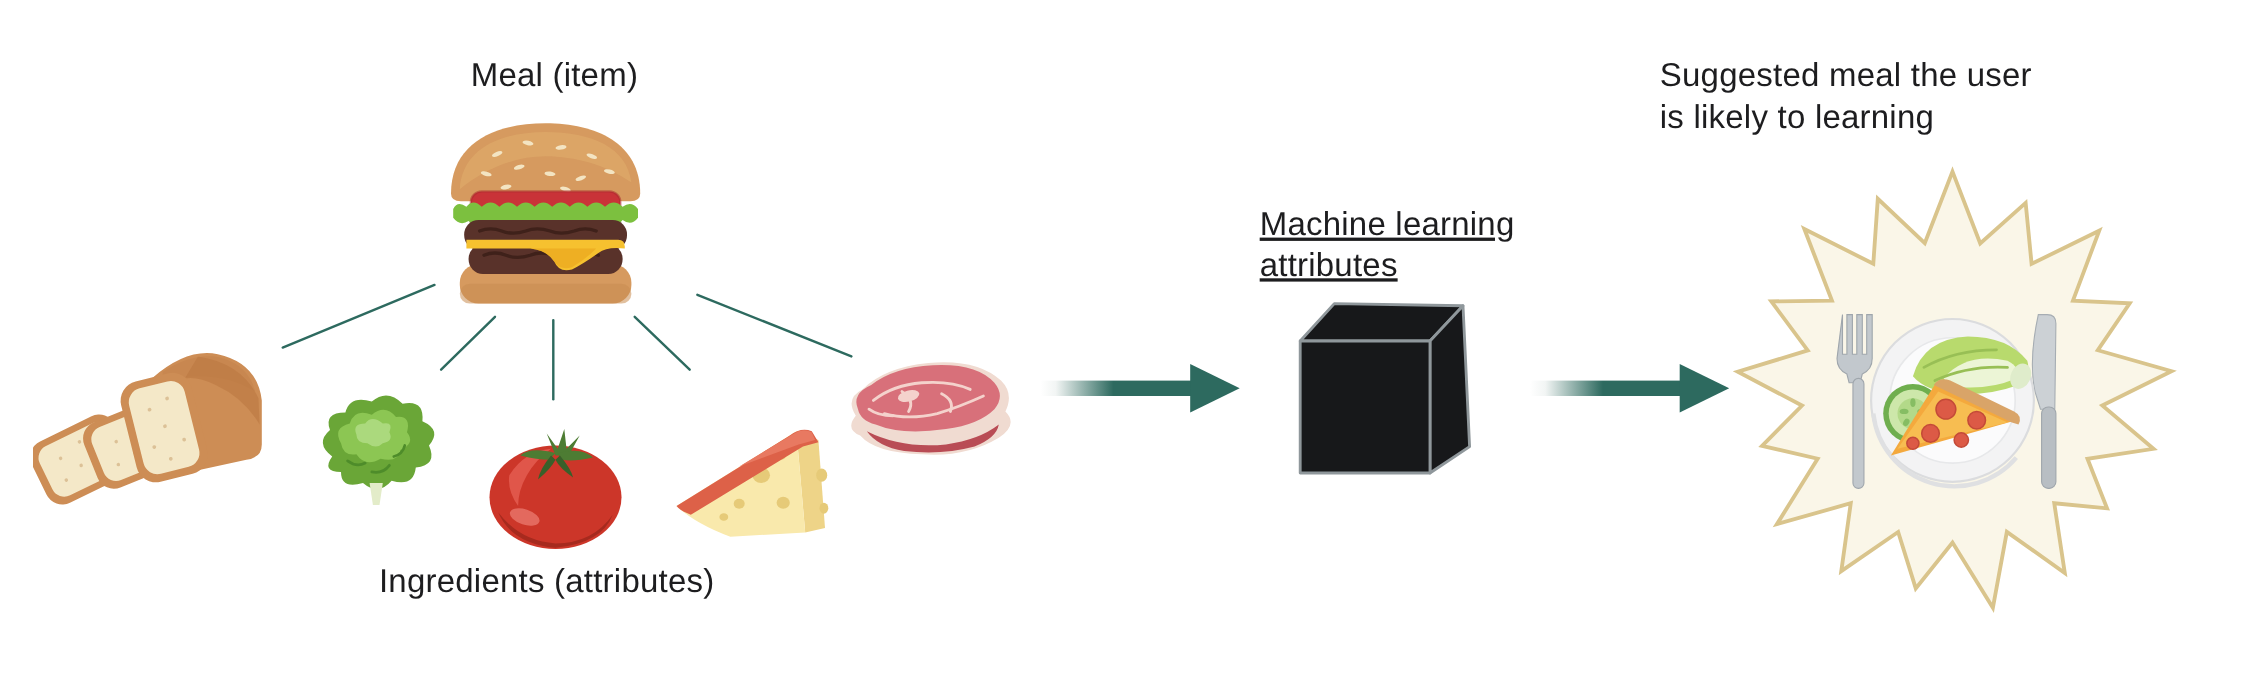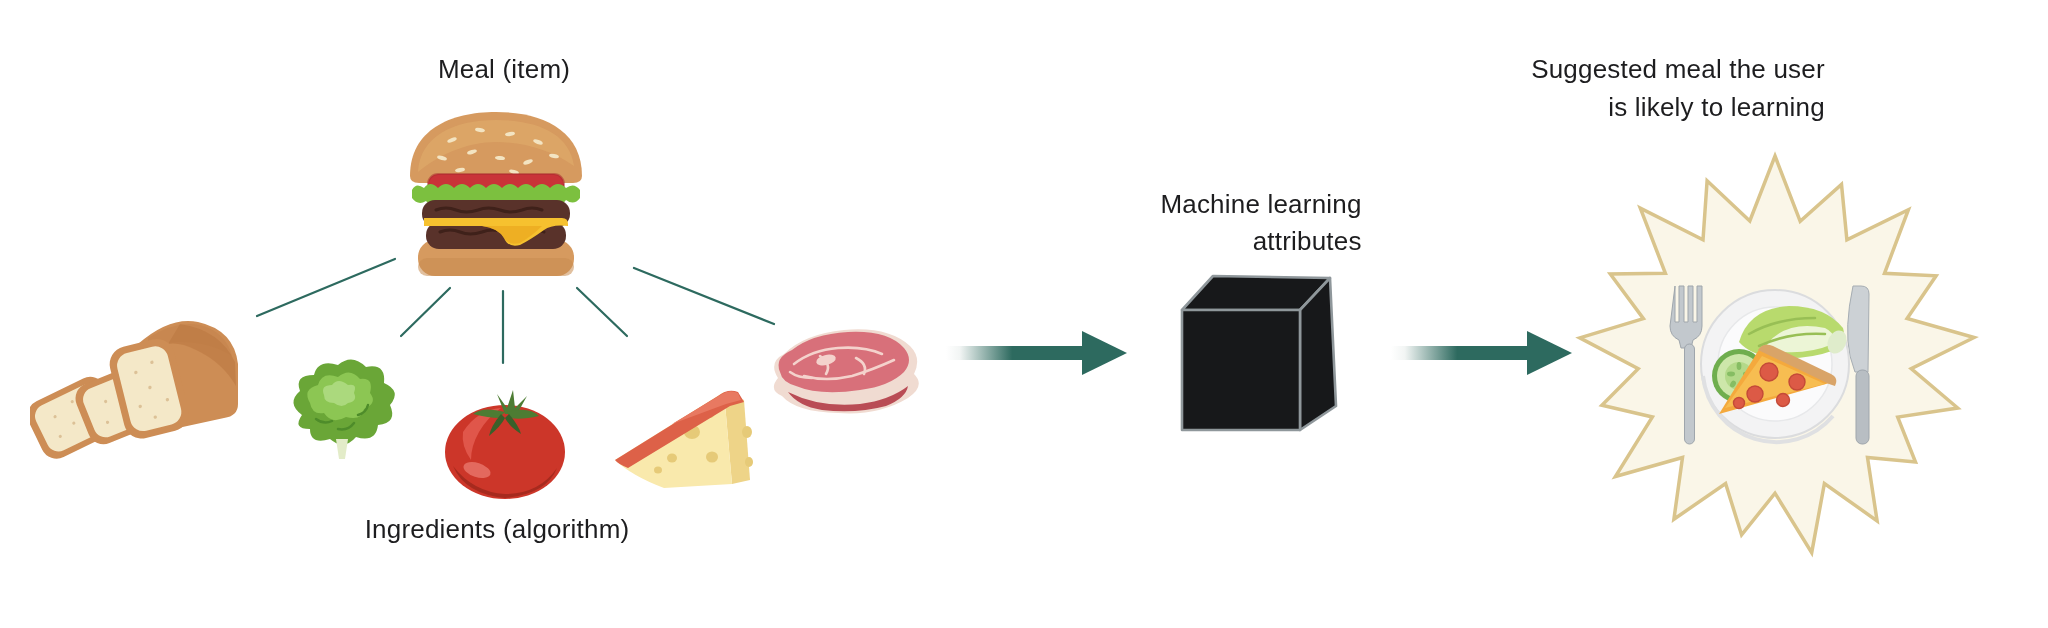--- a/index.html
+++ b/index.html
@@ -6,25 +6,25 @@
   .canvas{
     position:relative;
     width:2048px;height:628px;
     background:#ffffff;
     overflow:hidden;
     font-family:"Liberation Sans", sans-serif;
   }
   .label{
     position:absolute;
     transform:translateX(-50%);
-    font-size:26px;
+    font-size:30px;
     line-height:38px;
     font-weight:500;
     color:#1d1d1f;
-    text-align:right;
+    text-align:left;
     white-space:nowrap;
     letter-spacing:.2px;
   }
   .abs{position:absolute;}
 </style>
 </head>
 <body>
 
 <div class="canvas">
 
@@ -34,23 +34,23 @@
         <stop offset="0" stop-color="#ffffff"></stop>
         <stop offset="0.1" stop-color="#f2f5f4"></stop>
         <stop offset="0.48" stop-color="#2d6a5f"></stop>
         <stop offset="1" stop-color="#2d6a5f"></stop>
       </linearGradient>
     </defs>
   </svg>
 
   <div class="label" style="left:504px;top:50px;">Meal (item)</div>
 
-  <div class="label" style="left:497px;top:510px;">Ingredients (algorithm)</div>
-
-  <div class="label" style="left:1261px;top:186px;line-height:37px;">
+  <div class="label" style="left:497px;top:510px;">Ingredients (attributes)</div>
+
+  <div class="label" style="left:1261px;top:186px;line-height:37px;text-decoration:underline;">
     <span style="display:block">Machine learning</span>
     <span style="display:block">attributes</span>
   </div>
 
   <div class="label" style="left:1678px;top:50px;">
     <span style="display:block">Suggested meal the user</span>
     <span style="display:block">is likely to learning</span>
   </div>
 
   <svg class="abs" style="left:240px;top:250px;" width="550" height="120" viewBox="0 0 550 120">

